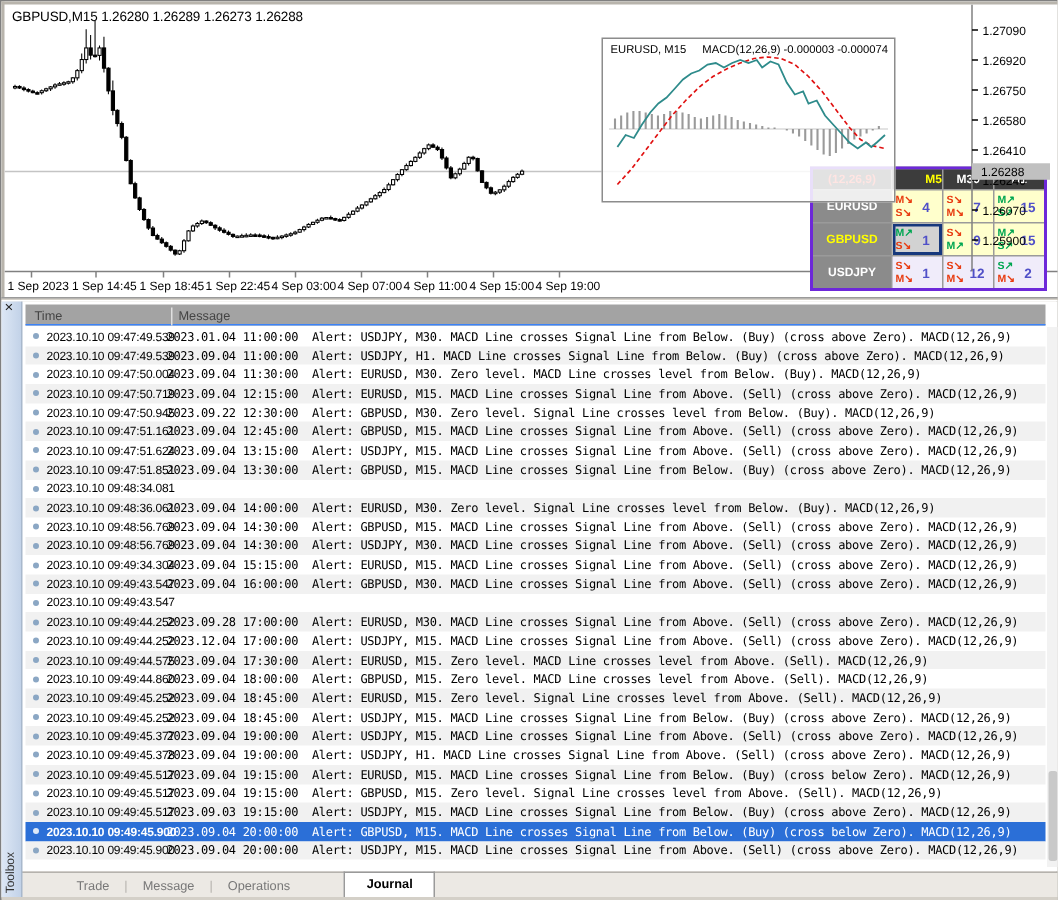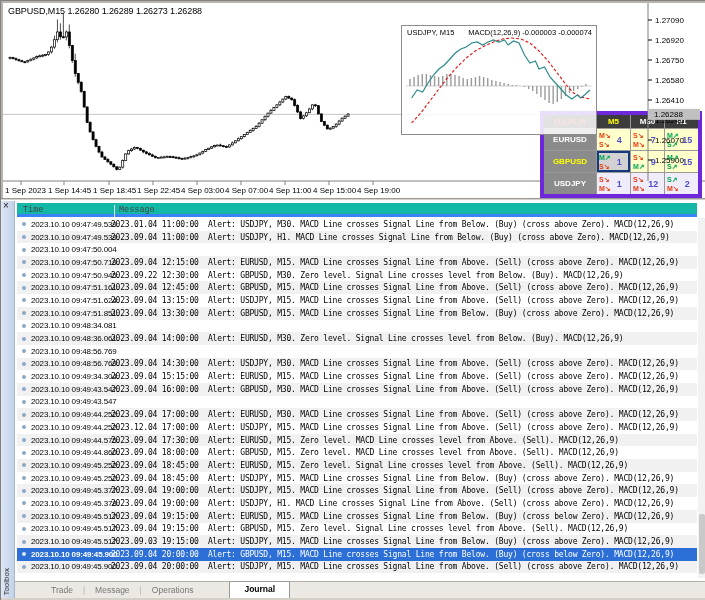--- a/index.html
+++ b/index.html
@@ -20,42 +20,42 @@
   #macd-inset { position:absolute; left:398px; top:22px; width:196px; height:110px; z-index:6;
                 background:rgba(255,255,255,0.85); border:1px solid #8c8c8c; }
   #macd-inset .ttl { position:absolute; top:2px; font-size:7.5px; color:#000; white-space:nowrap; }
   #macd-ttl-left { left:5px; }
   #macd-ttl-right { right:4px; }
   #macd-svg { position:absolute; left:0; top:0; width:194px; height:108px; }
 
   
   #matrix { position:absolute; left:537px; top:108px; z-index:4; display:grid;
             grid-template-columns:52px 33px 33px 33px; grid-auto-rows:auto; gap:1px;
-            background:#9a9a9a; border:4px solid #6d28d9; }
+            background:#9a9a9a; border:2px solid #6d28d9; }
   .mx-h { background:#3c3c3c; font-size:8px; font-weight:bold; text-align:center; line-height:13px; height:13px; }
   .mx-sym { background:#8b8b8b; font-size:8px; font-weight:bold; text-align:center; line-height:21px; height:21px; }
   .mx-cell { height:21px; display:flex; align-items:center; padding:0 2px; }
   .mx-cell.sel { box-shadow:inset 0 0 0 2px #16387c; background:#d2d2d2 !important; }
   .mx-lines { display:flex; flex-direction:column; line-height:9px; }
   .mx-ln { font-size:7px; font-weight:bold; white-space:nowrap; }
   .mx-val { flex:1; text-align:center; font-size:9px; font-weight:bold; }
 
   
   #divider { position:absolute; left:0; top:197px; width:705px; height:3px;
              background:#d4d0c8; border-top:1px solid #9a9a9a; border-bottom:1px solid #ffffff; }
 
   
   #journal { position:absolute; left:0; top:200px; width:705px; height:380px; background:#ffffff; }
   #toolbox-strip { position:absolute; left:0; top:0; width:14px; height:397px; z-index:5;
                    background:linear-gradient(to right,#dde7f5,#c2d2e8); border-right:1px solid #a8b8cc; }
   #toolbox-close { position:absolute; left:2px; top:0px; font-size:10px; line-height:10px; color:#222; cursor:default; }
   #toolbox-label { position:absolute; left:1px; bottom:2px; font-size:8px; color:#333;
                    writing-mode:vertical-rl; transform:rotate(180deg); }
-  #jr-header { position:absolute; left:16px; top:2px; right:9px; height:14px; background:#14b8a6;
-               border-bottom:3px solid #3b82f6; font-size:8.5px; color:#444;font-family:Liberation Mono, monospace; }
+  #jr-header { position:absolute; left:16px; top:2px; right:9px; height:14px; background:#a3a3a3;
+               border-bottom:1px solid #3b82f6; font-size:8.5px; color:#444; }
   #jr-header .h-time { position:absolute; left:6px; top:2px; }
   #jr-header .h-msg  { position:absolute; left:97px; top:2px; padding-left:4px; border-left:1px solid #e0e0e0; height:12px; }
   #jr-rows { position:absolute; left:16px; top:17px; right:9px; }
   .jrow { display:flex; align-items:center; height:12.7px; font-size:8px; color:#000; }
   .jrow.alt { background:#f1f1f1; }
   .jrow.sel { background:var(--sel,#2b6fd7); color:#ffffff; }
   .jrow.sel .jtime { font-weight:bold; }
   .jdot { width:4px; height:4px; border-radius:2px; background:#8ba7c4; margin:0 5px 0 5px; flex:none; }
   .jrow.sel .jdot { background:#dce8f8; }
   .jtime { width:80px; flex:none; letter-spacing:-0.15px; white-space:nowrap; }
@@ -348,21 +348,21 @@
         <line x1="645" y1="137" x2="649" y2="137" stroke="#000"></line>
         <text x="652" y="140" font-size="8" fill="#000">1.26070</text>
         <line x1="645" y1="157" x2="649" y2="157" stroke="#000"></line>
         <text x="652" y="160" font-size="8" fill="#000">1.25900</text>
         <rect x="645" y="105.85294117646961" width="52" height="11" fill="#c0c0c0"></rect>
         <text x="651" y="114.35294117646961" font-size="8" fill="#000">1.26288</text>
       </svg>
     <div id="chart-title">GBPUSD,M15 1.26280 1.26289 1.26273 1.26288</div>
 
     <div id="macd-inset">
-      <span class="ttl" id="macd-ttl-left">USDJPY, M15</span>
+      <span class="ttl" id="macd-ttl-left">EURUSD, M15</span>
       <span class="ttl" id="macd-ttl-right">MACD(12,26,9) -0.000003 -0.000074</span>
       <svg id="macd-svg">
           <line x1="4" y1="60" x2="190" y2="60" stroke="#c8c8c8" stroke-width="0.8"></line>
           <line x1="8" y1="60" x2="8" y2="53" stroke="#9a9a9a" stroke-width="1.4"></line>
           <line x1="12.09090909090909" y1="60" x2="12.09090909090909" y2="51" stroke="#9a9a9a" stroke-width="1.4"></line>
           <line x1="16.18181818181818" y1="60" x2="16.18181818181818" y2="49" stroke="#9a9a9a" stroke-width="1.4"></line>
           <line x1="20.272727272727273" y1="60" x2="20.272727272727273" y2="48" stroke="#9a9a9a" stroke-width="1.4"></line>
           <line x1="24.363636363636363" y1="60" x2="24.363636363636363" y2="48" stroke="#9a9a9a" stroke-width="1.4"></line>
           <line x1="28.454545454545453" y1="60" x2="28.454545454545453" y2="49" stroke="#9a9a9a" stroke-width="1.4"></line>
           <line x1="32.54545454545455" y1="60" x2="32.54545454545455" y2="50" stroke="#9a9a9a" stroke-width="1.4"></line>
@@ -403,21 +403,21 @@
           <line x1="175.72727272727272" y1="60" x2="175.72727272727272" y2="63" stroke="#9a9a9a" stroke-width="1.4"></line>
           <line x1="179.8181818181818" y1="60" x2="179.8181818181818" y2="61" stroke="#9a9a9a" stroke-width="1.4"></line>
           <line x1="183.9090909090909" y1="60" x2="183.9090909090909" y2="58" stroke="#9a9a9a" stroke-width="1.4"></line>
           <polyline points="9.6,97 18.7,87 27.8,75 36.9,63 46.0,51 55.1,41 64.2,32 73.3,25 82.4,20 91.5,16 100.6,13 109.7,12 118.8,13 127.9,17 137.0,25 146.1,35 155.2,47 164.3,59 171.6,67 178.9,71 188.0,73" fill="none" stroke="#e01010" stroke-width="1.1" stroke-dasharray="3,2"></polyline>
           <polyline points="9.6,72 15.1,64 20.6,66 26.0,57 31.5,49 36.9,43 42.4,39 47.9,33 53.3,27 58.8,23 64.2,21 69.7,17 75.2,16 80.6,19 86.1,16 91.5,14 97.0,16 102.5,14 106.1,19 111.6,15 117.0,17 122.5,29 127.9,37 133.4,35 137.0,43 142.5,41 148.0,51 153.4,57 158.9,63 164.3,69 169.8,73 175.3,69 178.9,72 182.5,69 188.0,64" fill="none" stroke="#2e8b8b" stroke-width="1.2"></polyline>
         </svg>
     </div>
 
     <div id="matrix">
         <div class="mx-h" style="color: rgb(255, 85, 68);">(12,26,9)</div>
-        <div class="mx-h" style="color: rgb(255, 255, 0);">M5</div>
+        <div class="mx-h" style="color: rgb(255, 255, 0); text-align: right;">M5</div>
         <div class="mx-h" style="color: rgb(255, 255, 255);">M30</div>
         <div class="mx-h" style="color: rgb(255, 255, 255);">H1</div>
         <div class="mx-sym" style="color: rgb(255, 255, 255);">EURUSD</div>
         <div class="mx-cell" style="background: rgb(255, 255, 204);">
           <div class="mx-lines">
             <div class="mx-ln" style="color: rgb(232, 59, 16);">M↘</div>
             <div class="mx-ln" style="color: rgb(232, 59, 16);">S↘</div>
           </div>
           <div class="mx-val" style="color: rgb(80, 80, 200);">4</div>
         </div>
@@ -500,20 +500,21 @@
           <span class="jmsg">2023.01.04 11:00:00  Alert: USDJPY, M30. MACD Line crosses Signal Line from Below. (Buy) (cross above Zero). MACD(12,26,9)</span>
         </div>
         <div class="jrow alt">
           <span class="jdot"></span>
           <span class="jtime">2023.10.10 09:47:49.539</span>
           <span class="jmsg">2023.09.04 11:00:00  Alert: USDJPY, H1. MACD Line crosses Signal Line from Below. (Buy) (cross above Zero). MACD(12,26,9)</span>
         </div>
         <div class="jrow">
           <span class="jdot"></span>
           <span class="jtime">2023.10.10 09:47:50.004</span>
+          <span class="jmsg">2023.09.04 11:30:00  Alert: EURUSD, M30. Zero level. MACD Line crosses level from Below. (Buy). MACD(12,26,9)</span>
         </div>
         <div class="jrow alt">
           <span class="jdot"></span>
           <span class="jtime">2023.10.10 09:47:50.719</span>
           <span class="jmsg">2023.09.04 12:15:00  Alert: EURUSD, M15. MACD Line crosses Signal Line from Above. (Sell) (cross above Zero). MACD(12,26,9)</span>
         </div>
         <div class="jrow">
           <span class="jdot"></span>
           <span class="jtime">2023.10.10 09:47:50.945</span>
           <span class="jmsg">2023.09.22 12:30:00  Alert: GBPUSD, M30. Zero level. Signal Line crosses level from Below. (Buy). MACD(12,26,9)</span>
@@ -538,20 +539,21 @@
           <span class="jtime">2023.10.10 09:48:34.081</span>
         </div>
         <div class="jrow alt">
           <span class="jdot"></span>
           <span class="jtime">2023.10.10 09:48:36.061</span>
           <span class="jmsg">2023.09.04 14:00:00  Alert: EURUSD, M30. Zero level. Signal Line crosses level from Below. (Buy). MACD(12,26,9)</span>
         </div>
         <div class="jrow">
           <span class="jdot"></span>
           <span class="jtime">2023.10.10 09:48:56.769</span>
+          <span class="jmsg">2023.09.04 14:30:00  Alert: GBPUSD, M15. MACD Line crosses Signal Line from Above. (Sell) (cross above Zero). MACD(12,26,9)</span>
         </div>
         <div class="jrow alt">
           <span class="jdot"></span>
           <span class="jtime">2023.10.10 09:48:56.769</span>
           <span class="jmsg">2023.09.04 14:30:00  Alert: USDJPY, M30. MACD Line crosses Signal Line from Above. (Sell) (cross above Zero). MACD(12,26,9)</span>
         </div>
         <div class="jrow">
           <span class="jdot"></span>
           <span class="jtime">2023.10.10 09:49:34.304</span>
           <span class="jmsg">2023.09.04 15:15:00  Alert: EURUSD, M15. MACD Line crosses Signal Line from Above. (Sell) (cross above Zero). MACD(12,26,9)</span>
@@ -561,21 +563,21 @@
           <span class="jtime">2023.10.10 09:49:43.547</span>
           <span class="jmsg">2023.09.04 16:00:00  Alert: GBPUSD, M30. MACD Line crosses Signal Line from Above. (Sell) (cross above Zero). MACD(12,26,9)</span>
         </div>
         <div class="jrow">
           <span class="jdot"></span>
           <span class="jtime">2023.10.10 09:49:43.547</span>
         </div>
         <div class="jrow alt">
           <span class="jdot"></span>
           <span class="jtime">2023.10.10 09:49:44.252</span>
-          <span class="jmsg">2023.09.04 17:00:00  Alert: EURUSD, M30. MACD Line crosses Signal Line from Above. (Sell) (cross above Zero). MACD(12,26,9)</span>
+          <span class="jmsg">2023.09.28 17:00:00  Alert: EURUSD, M30. MACD Line crosses Signal Line from Above. (Sell) (cross above Zero). MACD(12,26,9)</span>
         </div>
         <div class="jrow">
           <span class="jdot"></span>
           <span class="jtime">2023.10.10 09:49:44.252</span>
           <span class="jmsg">2023.12.04 17:00:00  Alert: USDJPY, M15. MACD Line crosses Signal Line from Above. (Sell) (cross above Zero). MACD(12,26,9)</span>
         </div>
         <div class="jrow alt">
           <span class="jdot"></span>
           <span class="jtime">2023.10.10 09:49:44.575</span>
           <span class="jmsg">2023.09.04 17:30:00  Alert: EURUSD, M15. Zero level. MACD Line crosses level from Above. (Sell). MACD(12,26,9)</span>

